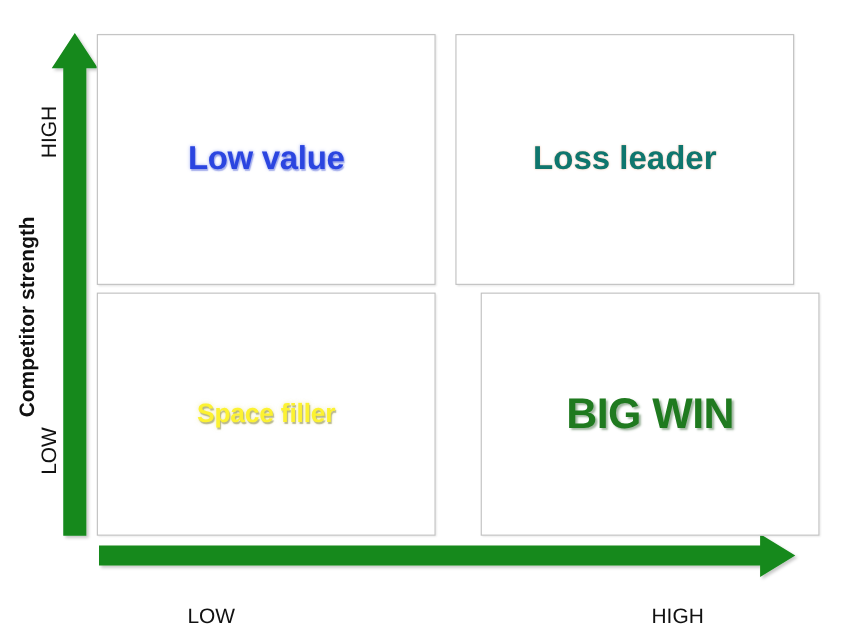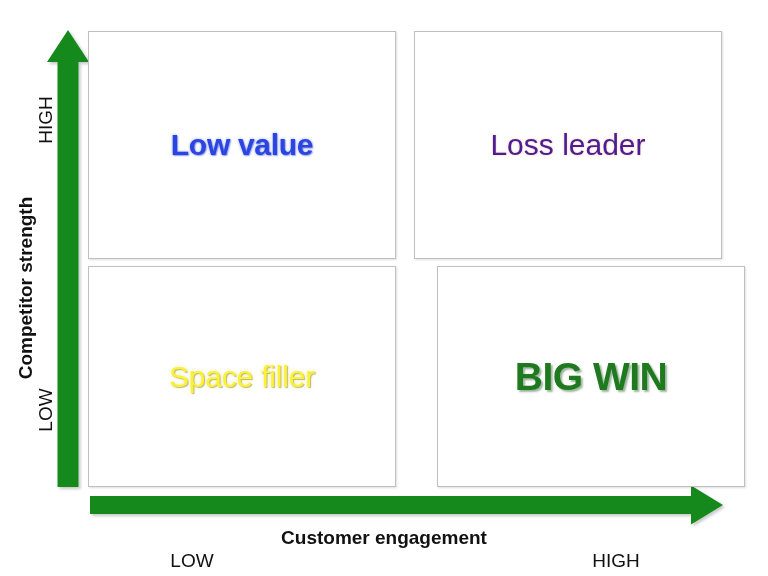--- a/index.html
+++ b/index.html
@@ -49,30 +49,30 @@
 
   
   #label-low-value {
     color: #2b45e0;
     font-weight: bold;
     font-size: 30px;
     letter-spacing: -0.3px;
     text-shadow: 0 0 3px rgba(70,95,235,0.55), 1px 1px 1px rgba(40,60,200,0.35);
   }
   #label-loss-leader {
-    color: #4c1d95;
-    font-weight: normal;
+    color: #0f766e;
+    font-weight: bold;
     font-size: 30px;
     letter-spacing: 0px;
     text-shadow: 0 0 2px rgba(212,102,42,0.45);
   }
   #label-space-filler {
     color: #fcf231;
-    font-weight: normal;
-    font-size: 30px;
+    font-weight: bold;
+    font-size: 24px;
     letter-spacing: -0.2px;
     text-shadow: 1px 1px 1px rgba(130,130,60,0.55), 0 0 4px rgba(230,220,90,0.5);
   }
   #label-big-win {
     color: #1f7a1f;
     font-weight: bold;
     font-size: 39px;
     letter-spacing: -0.5px;
     text-shadow: 2px 2px 2px rgba(40,90,40,0.45);
   }
@@ -199,19 +199,18 @@
   <div class="quad" id="quad-bottom-right">
     <span class="quad-label" id="label-big-win">BIG WIN</span>
   </div>
 
   <div class="axis-title" id="y-axis-title">Competitor strength</div>
 
   <div class="axis-tick" id="y-tick-high">HIGH</div>
 
   <div class="axis-tick" id="y-tick-low">LOW</div>
 
-  <div class="axis-title" id="x-axis-title">Customer engagement</div>
 
   <div class="axis-tick" id="x-tick-low">LOW</div>
 
   <div class="axis-tick" id="x-tick-high">HIGH</div>
 
 </div>
 
 </body></html>

